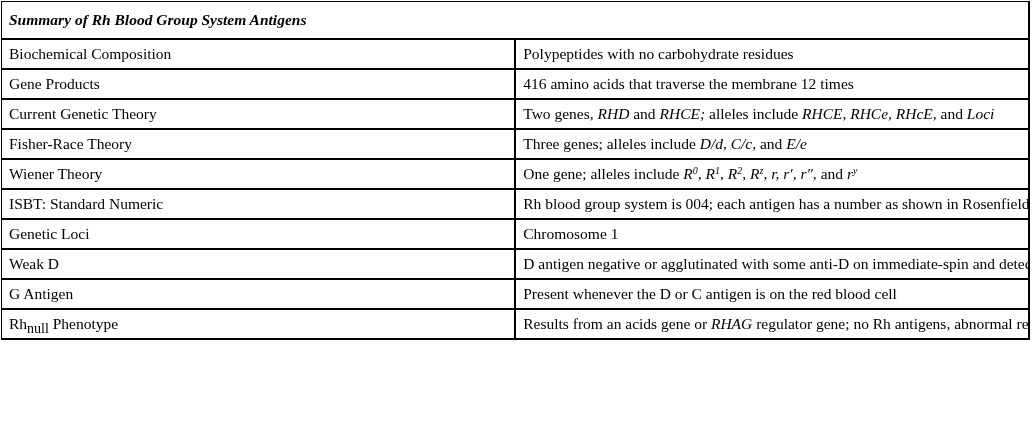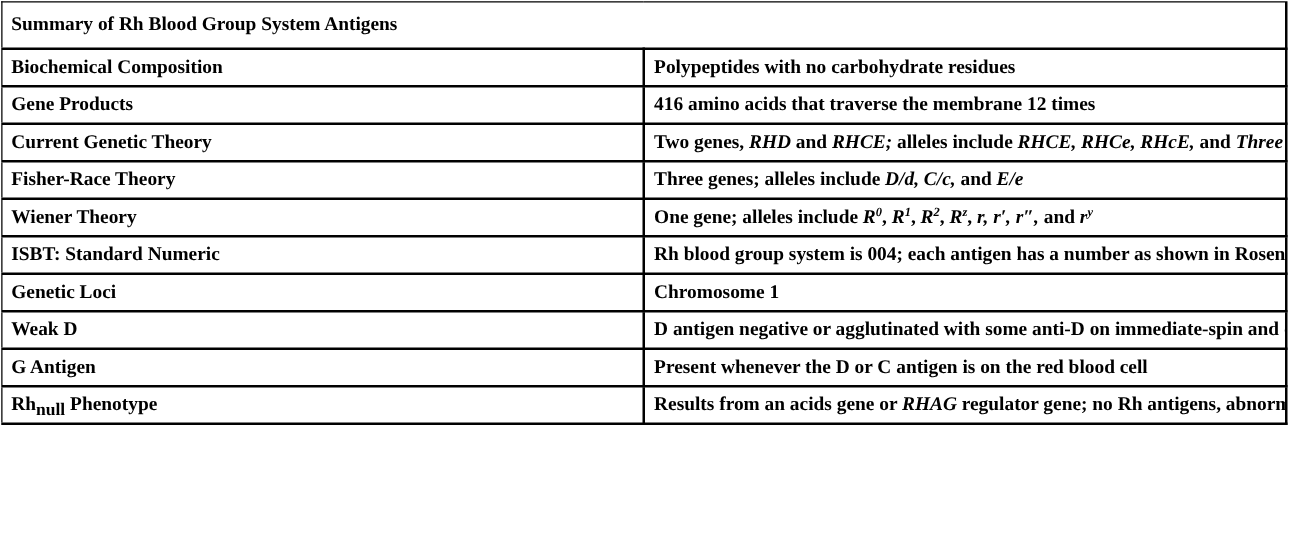--- a/index.html
+++ b/index.html
@@ -31,29 +31,30 @@
       white-space: nowrap;
       overflow: hidden;
     }
     table.rh-table th.title-cell {
       height: 36px;
       text-align: left;
       font-weight: bold;
       font-size: 15.5px;
       border-left: 1px solid #000;
       border-top: 1px solid #000;
+      font-style: italic;
     }
     table.rh-table tr.data-row td {
       height: 28px;
     }
     td.label-cell {
       width: 241px;
     }
     td.label-cell, td.value-cell {
-      font-weight: bold;
+      font-weight: normal;
     }
     table.rh-table td.label-cell {
       border-left: 1px solid #000;
     }
     i { font-style: italic; }
     sup { font-size: 10px; vertical-align: 5px; line-height: 0; }
     sub { font-size: 14px; vertical-align: -4px; line-height: 0; }
   </style>
 </head>
 <body>
@@ -69,21 +70,21 @@
     <td class="value-cell">Polypeptides with no carbohydrate residues</td>
   </tr>
 
   <tr class="data-row">
     <td class="label-cell">Gene Products</td>
     <td class="value-cell">416 amino acids that traverse the membrane 12 times</td>
   </tr>
 
   <tr class="data-row">
     <td class="label-cell">Current Genetic Theory</td>
-    <td class="value-cell"><span>Two genes, </span><i>RHD</i><span> and </span><i>RHCE;</i><span> alleles include </span><i>RHCE, RHCe, RHcE,</i><span> and </span><i>Three</i></td>
+    <td class="value-cell"><span>Two genes, </span><i>RHD</i><span> and </span><i>RHCE;</i><span> alleles include </span><i>RHCE, RHCe, RHcE,</i><span> and </span><i>Loci</i></td>
   </tr>
 
   <tr class="data-row">
     <td class="label-cell">Fisher-Race Theory</td>
     <td class="value-cell"><span>Three genes; alleles include </span><i>D/d, C/c,</i><span> and </span><i>E/e</i></td>
   </tr>
 
   <tr class="data-row">
     <td class="label-cell">Wiener Theory</td>
     <td class="value-cell"><span>One gene; alleles include </span><i>R</i><sup><i>0</i></sup><span>, </span><i>R</i><sup><i>1</i></sup><span>, </span><i>R</i><sup><i>2</i></sup><span>, </span><i>R</i><sup><i>z</i></sup><span>, </span><i>r, r′, r″,</i><span> and </span><i>r</i><sup><i>y</i></sup></td>

